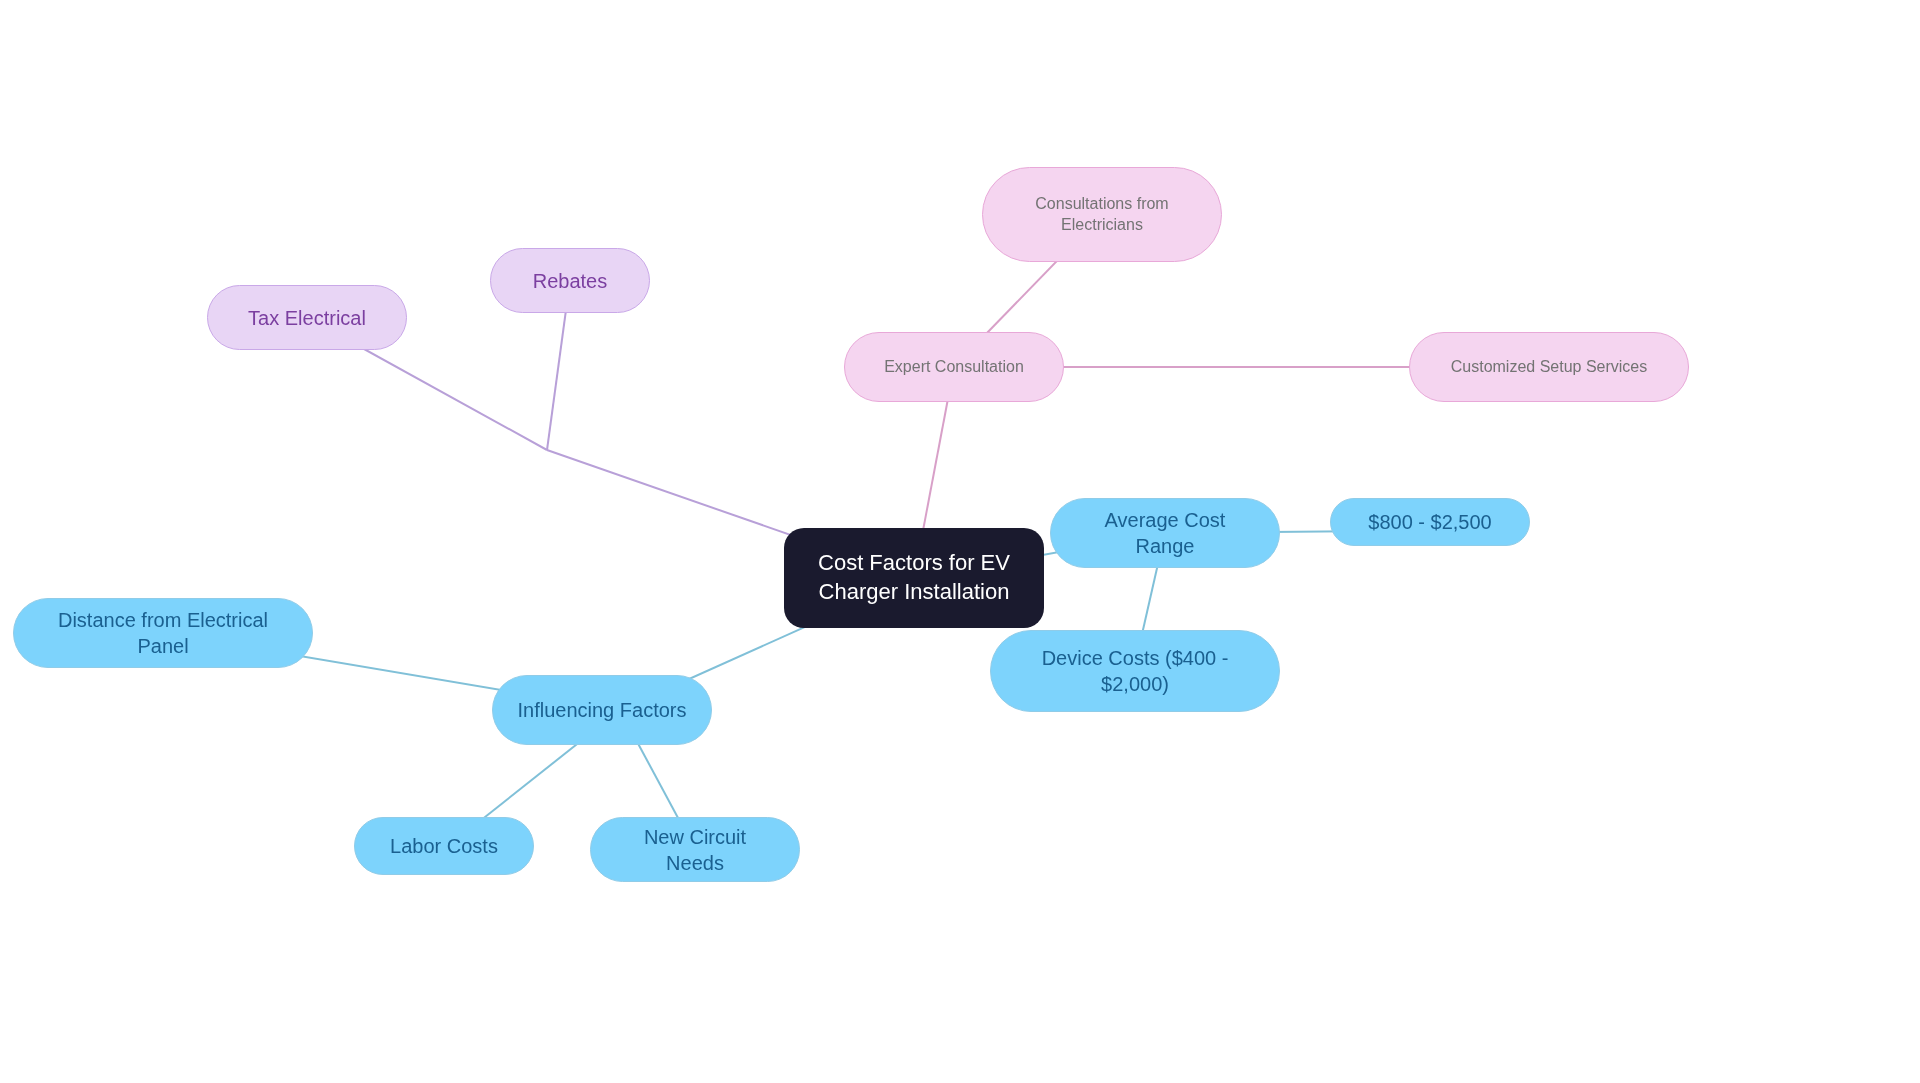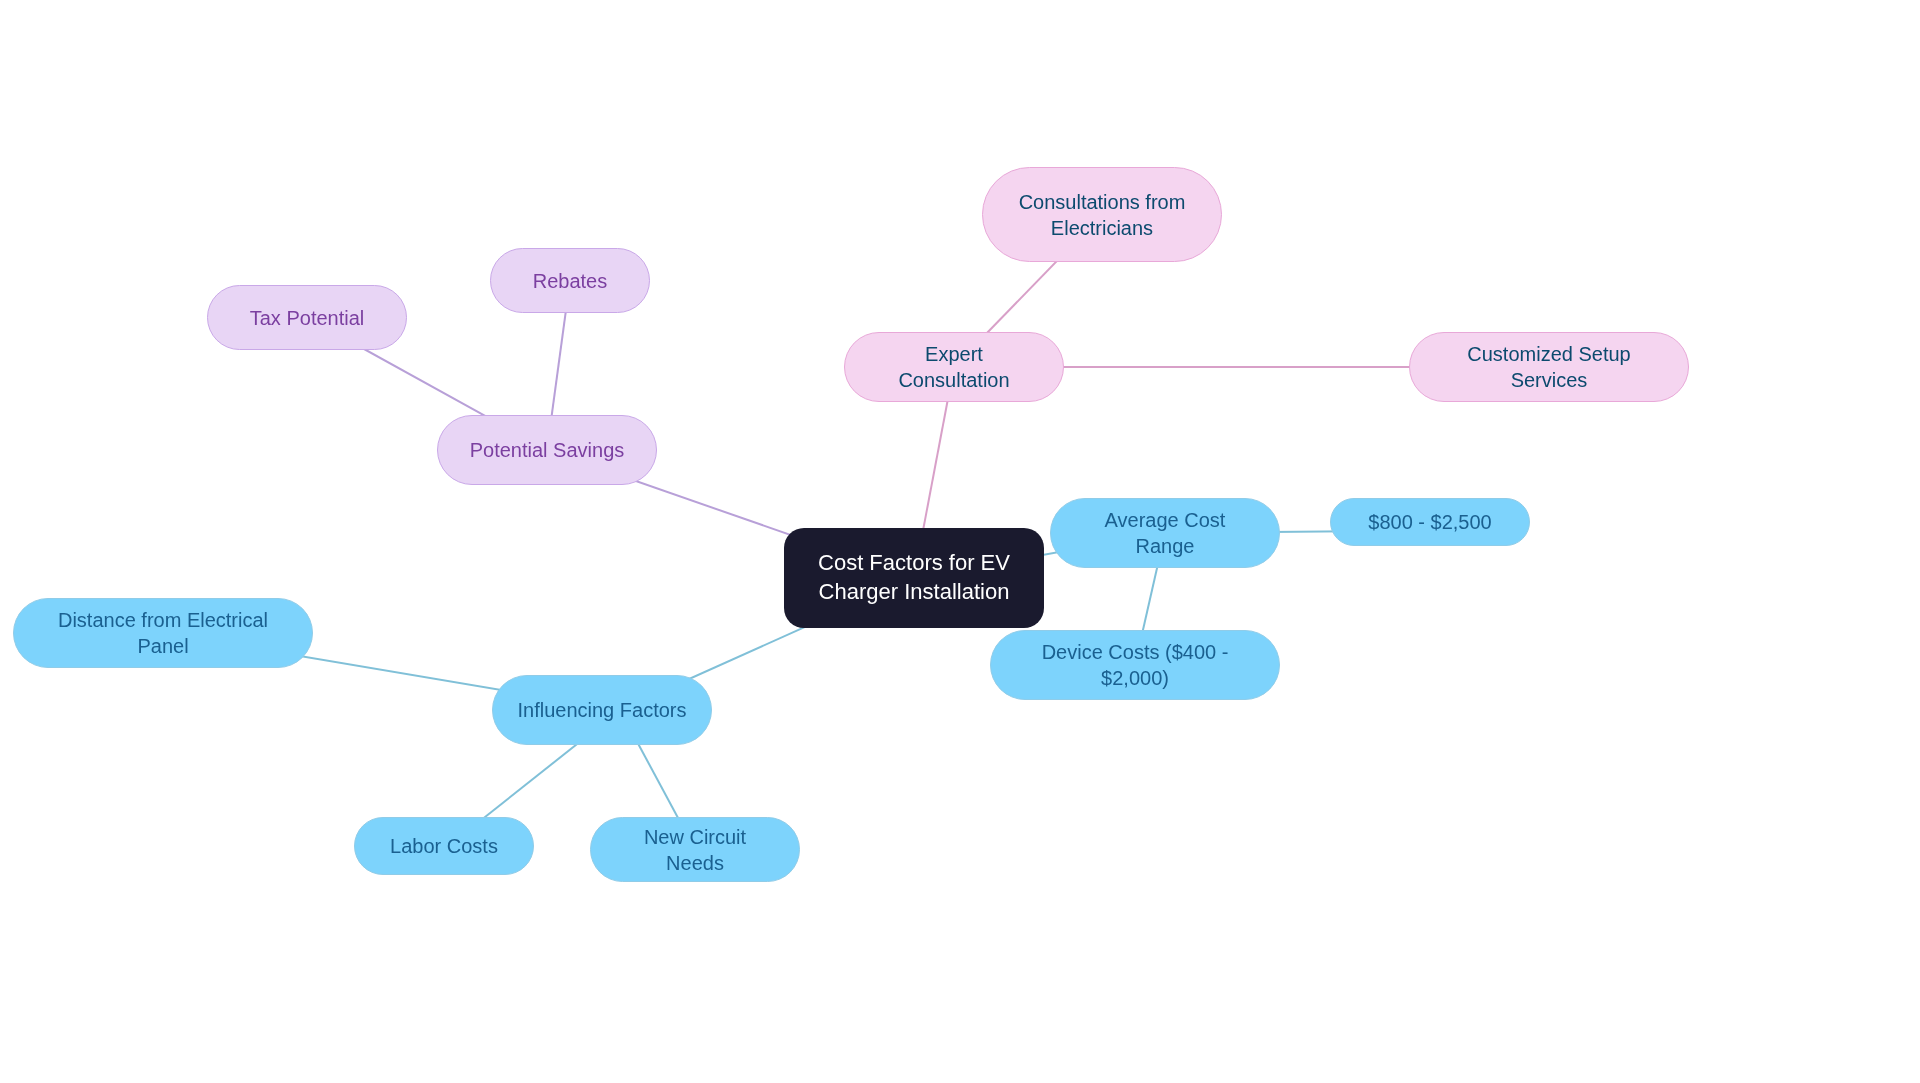--- a/index.html
+++ b/index.html
@@ -47,22 +47,22 @@
     .node-purple {
       background: #e8d5f5;
       border: 1.5px solid #c9a8e8;
       color: #7b3fa0;
       font-size: 20px;
       font-weight: 400;
     }
     .node-pink {
       background: #f5d5f0;
       border: 1.5px solid #e8a8d8;
-      color: #0c4a6e;
-      font-size: 20px;
+      color: #737373;
+      font-size: 16px;
       font-weight: 400;
     }
     .node-blue {
       background: #7dd3fc;
       border: 1.5px solid #90cce8;
       color: #1a6090;
       font-size: 20px;
       font-weight: 400;
     }
   </style>
@@ -79,26 +79,25 @@
       <line x1="954" y1="367" x2="1521" y2="367" stroke="#d8a0c8" stroke-width="2"></line>
       <line x1="914" y1="578" x2="620" y2="710" stroke="#80c0d8" stroke-width="2"></line>
       <line x1="620" y1="710" x2="163" y2="633" stroke="#80c0d8" stroke-width="2"></line>
       <line x1="620" y1="710" x2="444" y2="849.5" stroke="#80c0d8" stroke-width="2"></line>
       <line x1="620" y1="710" x2="695" y2="849.5" stroke="#80c0d8" stroke-width="2"></line>
       <line x1="914" y1="578" x2="1165" y2="533" stroke="#80c0d8" stroke-width="2"></line>
       <line x1="1165" y1="533" x2="1430" y2="530.5" stroke="#80c0d8" stroke-width="2"></line>
       <line x1="1165" y1="533" x2="1135" y2="665" stroke="#80c0d8" stroke-width="2"></line>
     </svg>
 <div class="node node-center" style="left: 784px; top: 528px; width: 260px; height: 100px;">Cost Factors for EV Charger Installation</div>
-    <div class="node node-purple" style="left: 437px; top: 415px; width: 220px; height: 70px;">Potential Savings</div>
-    <div class="node node-purple" style="left: 207px; top: 285px; width: 200px; height: 65px;">Tax Potential</div>
+    <div class="node node-purple" style="left: 207px; top: 285px; width: 200px; height: 65px;">Tax Electrical</div>
     <div class="node node-purple" style="left: 490px; top: 248px; width: 160px; height: 65px;">Rebates</div>
     <div class="node node-pink" style="left: 844px; top: 332px; width: 220px; height: 70px;">Expert Consultation</div>
     <div class="node node-pink" style="left: 982px; top: 167px; width: 240px; height: 95px;">Consultations from Electricians</div>
     <div class="node node-pink" style="left: 1409px; top: 332px; width: 280px; height: 70px;">Customized Setup Services</div>
     <div class="node node-blue" style="left: 492px; top: 675px; width: 220px; height: 70px;">Influencing Factors</div>
     <div class="node node-blue" style="left: 13px; top: 598px; width: 300px; height: 70px;">Distance from Electrical Panel</div>
     <div class="node node-blue" style="left: 354px; top: 817px; width: 180px; height: 58px;">Labor Costs</div>
     <div class="node node-blue" style="left: 590px; top: 817px; width: 210px; height: 65px;">New Circuit Needs</div>
     <div class="node node-blue" style="left: 1050px; top: 498px; width: 230px; height: 70px;">Average Cost Range</div>
     <div class="node node-blue" style="left: 1330px; top: 498px; width: 200px; height: 48px;">$800 - $2,500</div>
-    <div class="node node-blue" style="left: 990px; top: 630px; width: 290px; height: 70px;">Device Costs ($400 - $2,000)</div>
+    <div class="node node-blue" style="left: 990px; top: 630px; width: 290px; height: 82px;">Device Costs ($400 - $2,000)</div>
   </div>
 
 </body></html>

